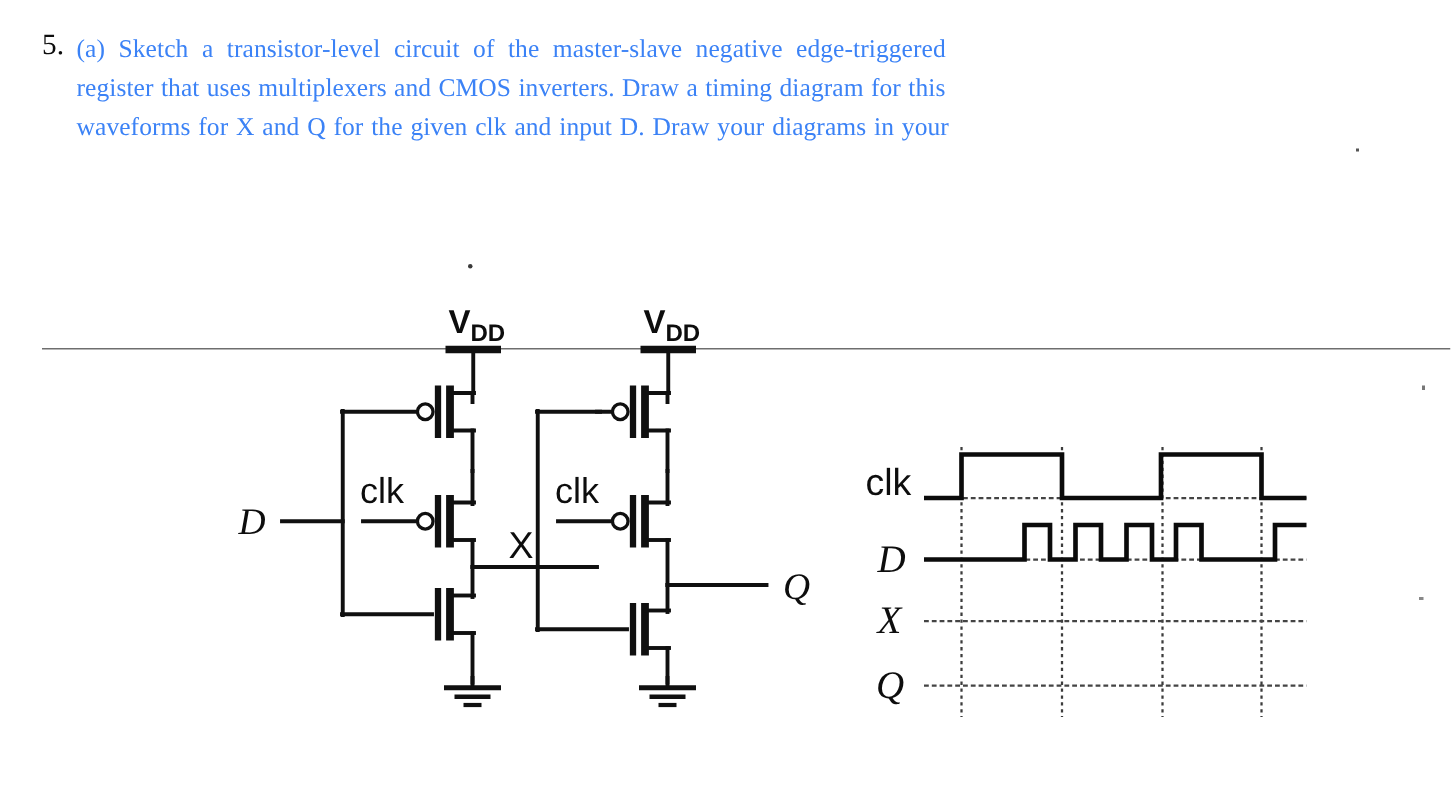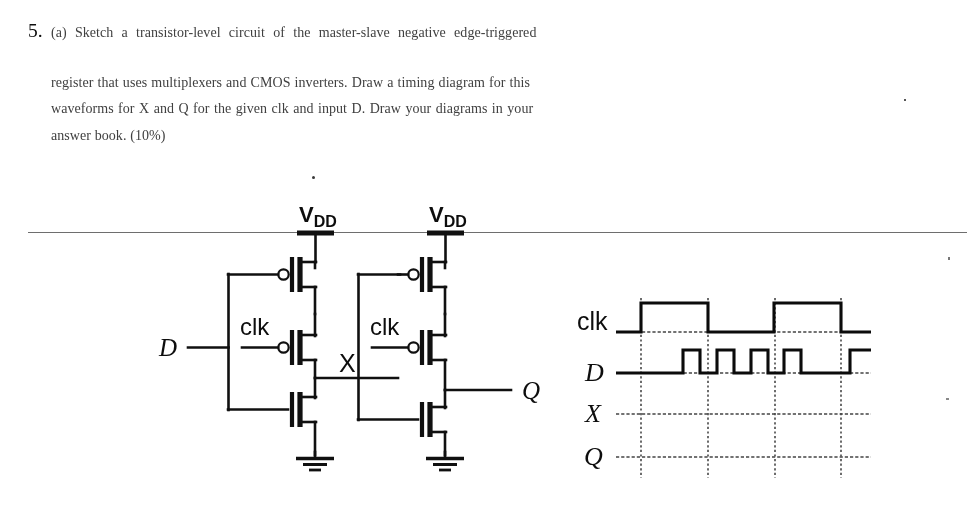--- a/index.html
+++ b/index.html
@@ -33,32 +33,31 @@
     color: #0d0d0d;
     letter-spacing: 0.1px;
   }
   .q-body {
     position: absolute;
     left: 51px;
     top: 12px;
     width: 870px;
   }
   .q-line {
-    font-size: 14px;
+    font-size: 17px;
     line-height: 26.2px;
-    color: #404040;
+    color: #3b82f6;
     white-space: nowrap;
     letter-spacing: 0.05px;
   }
   .q-line.justify-a {
     word-spacing: 4.7px;
   }
   .q-line.justify-b {
     word-spacing: 0.6px;
-    margin-top: 24px;
   }
   .q-line.justify-c {
     word-spacing: 0.2px;
   }
   .q-line.justify-d {
     word-spacing: 0.5px;
   }
   .q-line.justify-e {
     word-spacing: 0.9px;
     font-family: Liberation Serif, serif;
@@ -187,21 +186,20 @@
 <body>
 
 <div id="page">
 
   <div id="question-block">
     <div class="q-number">5.</div>
     <div class="q-body">
       <div class="q-line justify-a">(a)  Sketch  a  transistor-level  circuit  of  the  master-slave  negative  edge-triggered</div>
       <div class="q-line justify-b">register that uses multiplexers and CMOS inverters. Draw a timing diagram for this</div>
       <div class="q-line justify-e">waveforms for X and Q for the given clk and input D. Draw your diagrams in your</div>
-      <div class="q-line justify-c">answer book.  (10%)</div>
     </div>
     <div class="stray-dot-1"></div>
     <div class="stray-dot-2"></div>
   </div>
   <div class="stray-dot-3"></div>
   <div class="stray-dot-4"></div>
 
   <div id="figure-area">
     <svg id="figure-svg" width="967" height="329" viewBox="0 198 967 329">
 

